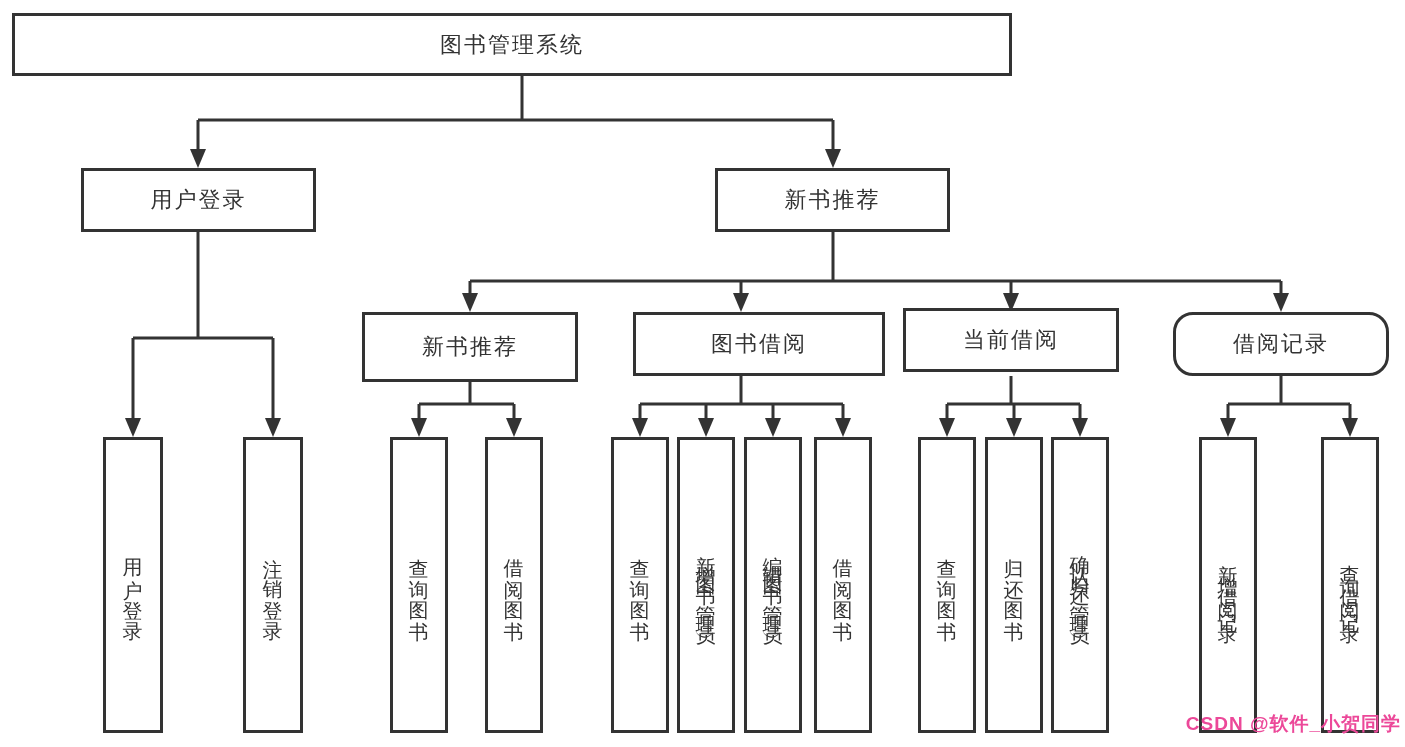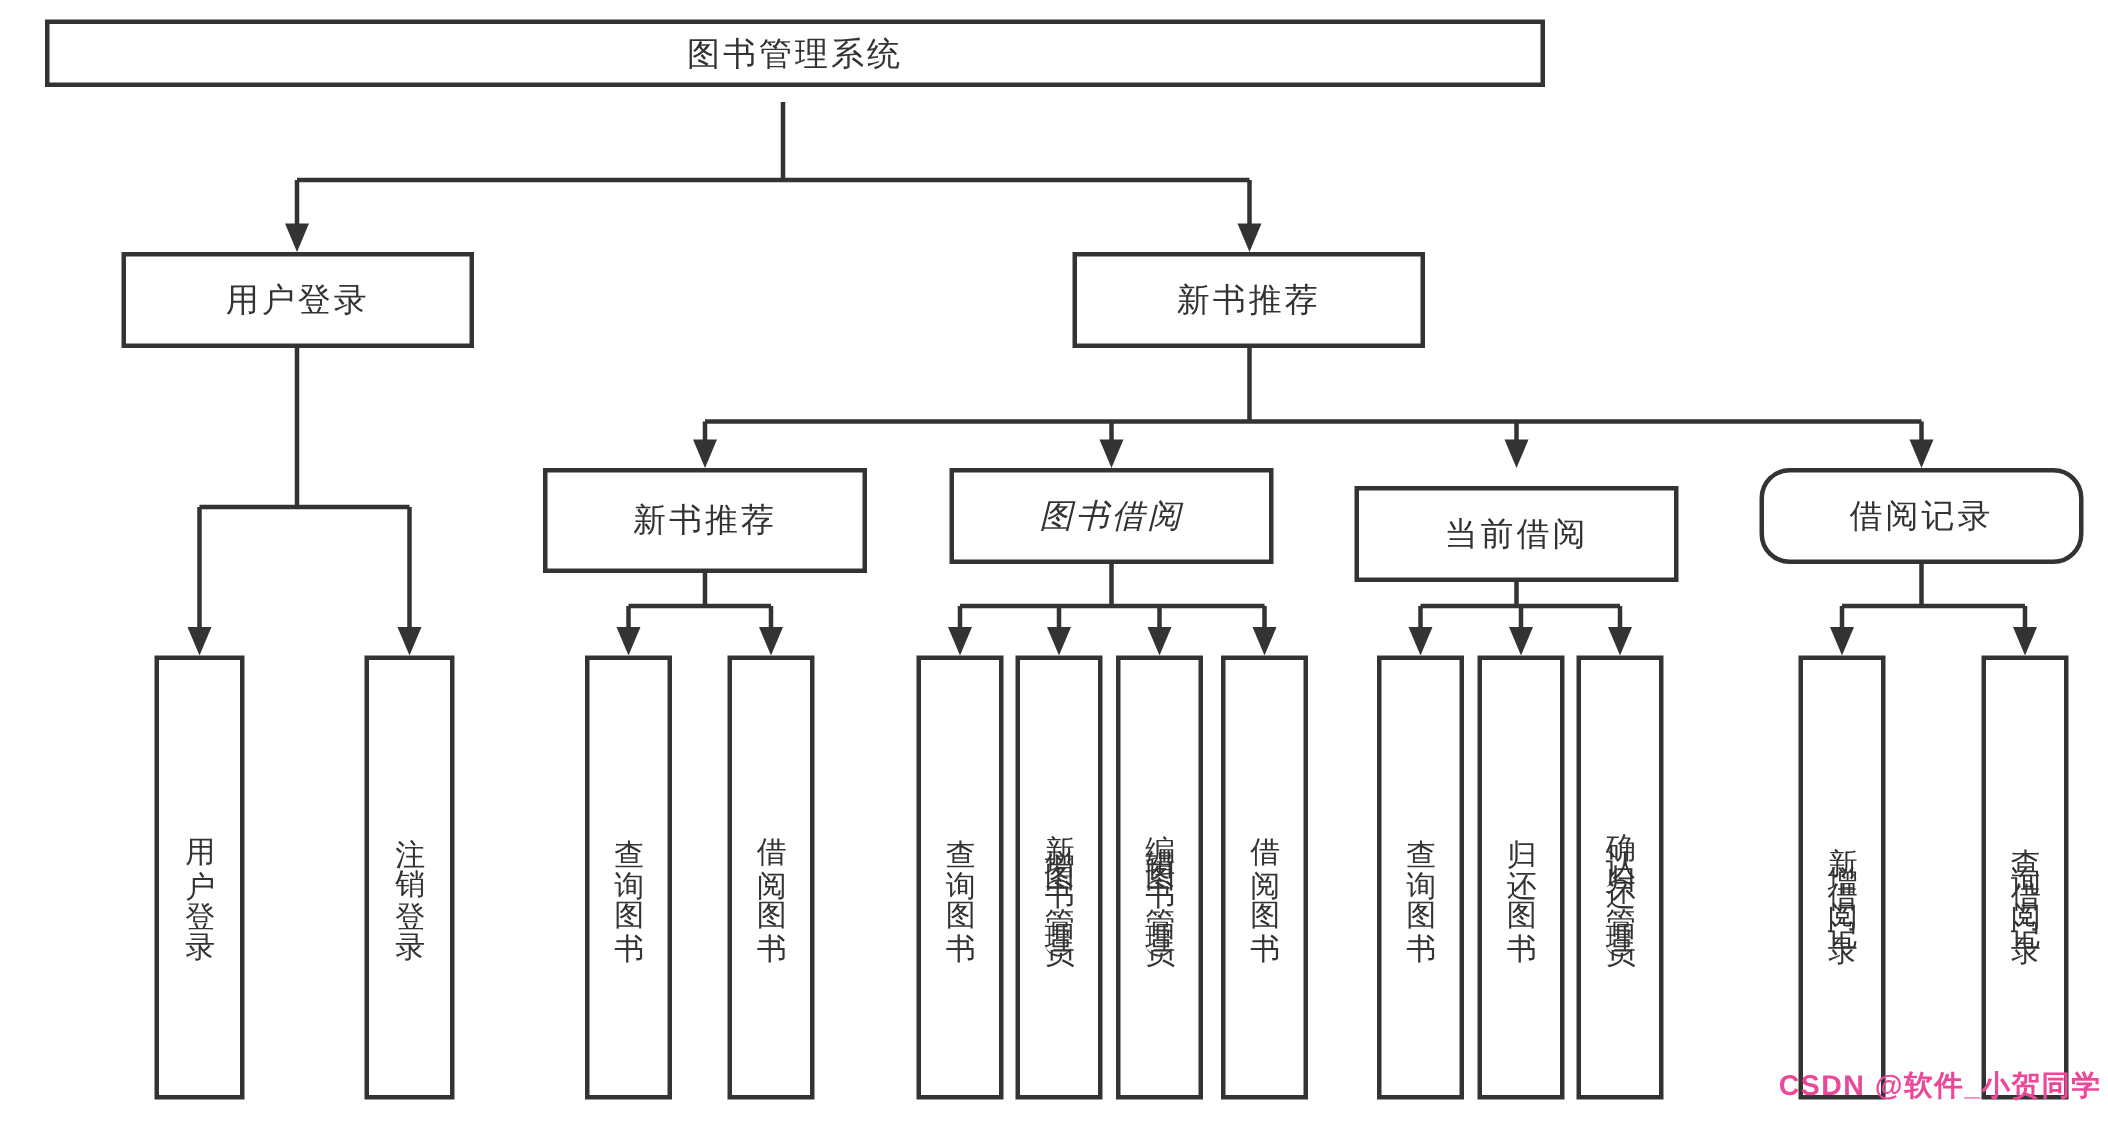--- a/index.html
+++ b/index.html
@@ -68,38 +68,38 @@
       <polygon points="1006,418 1022,418 1014,437"></polygon>
       <polygon points="1072,418 1088,418 1080,437"></polygon>
     </g>
     <g>
       <path d="M1281 376 L1281 404 M1228 404 L1350 404 M1228 404 L1228 421 M1350 404 L1350 421"></path>
       <polygon points="1220,418 1236,418 1228,437"></polygon>
       <polygon points="1342,418 1358,418 1350,437"></polygon>
     </g>
   </svg>
 
-  <div class="box hbox" style="left:30px;top:13px;width:1000px;height:45px;align-items:center;">
+  <div class="box hbox" style="left:12px;top:13px;width:1000px;height:63px;align-items:center;">
     <span>图书管理系统</span>
   </div>
 
   <div class="box hbox" style="left:81px;top:168px;width:235px;height:64px;">
     <span>用户登录</span>
   </div>
   <div class="box hbox" style="left:715px;top:168px;width:235px;height:64px;">
     <span>新书推荐</span>
   </div>
 
   <div class="box hbox" style="left:362px;top:312px;width:216px;height:70px;">
     <span>新书推荐</span>
   </div>
-  <div class="box hbox" style="left:633px;top:312px;width:216px;height:64px;font-style:italic;">
+  <div class="box hbox" style="left:633px;top:312px;width:252px;height:64px;">
     <span>图书借阅</span>
   </div>
-  <div class="box hbox" style="left:903px;top:324px;width:216px;height:64px;">
+  <div class="box hbox" style="left:903px;top:308px;width:216px;height:64px;">
     <span>当前借阅</span>
   </div>
   <div class="box hbox" style="left:1173px;top:312px;width:216px;height:64px;border-radius:20px;">
     <span>借阅记录</span>
   </div>
 
   <div class="box vbox sp-wide" style="left:103px;top:437px;width:60px;height:296px;">
     <span>用户登录</span>
   </div>
   <div class="box vbox sp-wide" style="left:243px;top:437px;width:60px;height:296px;">

